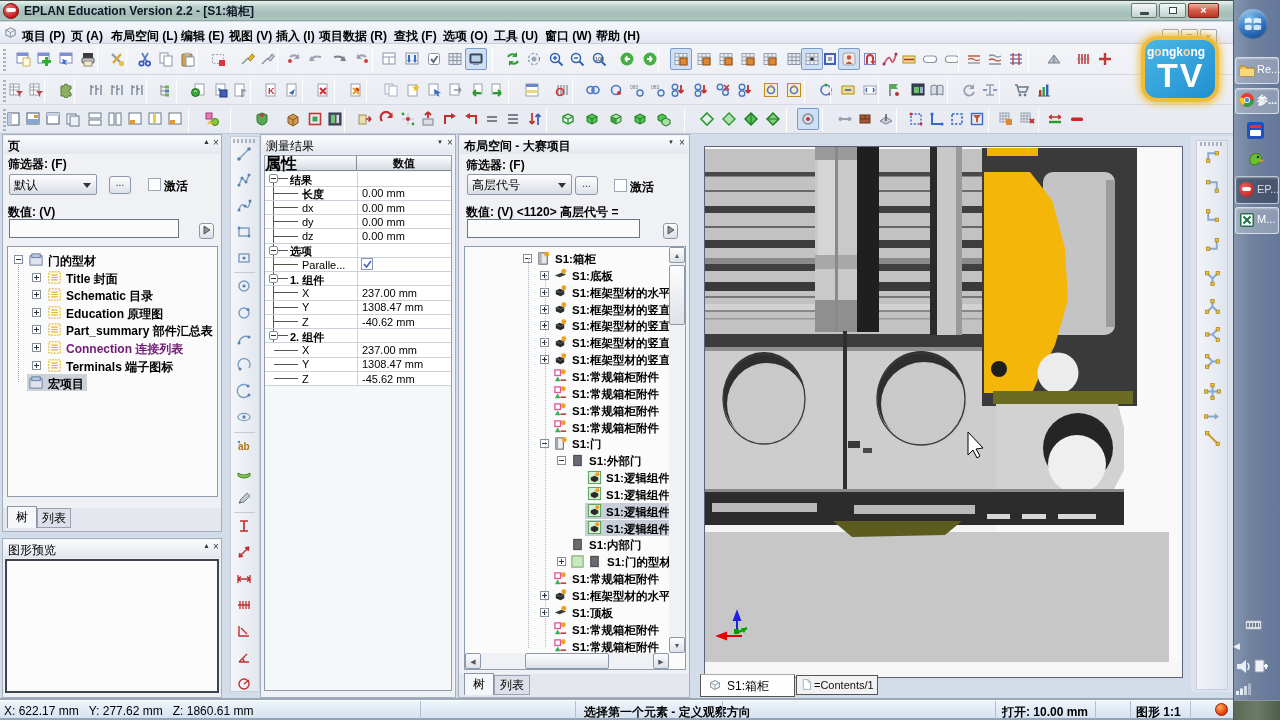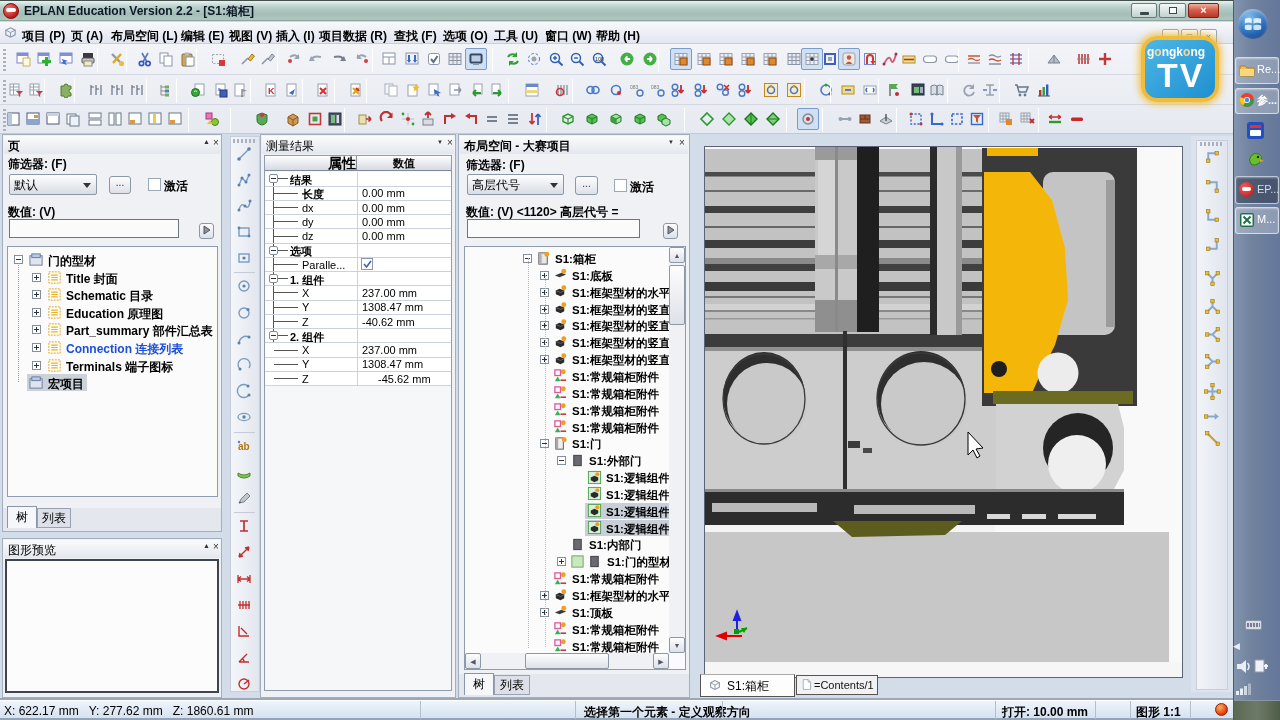--- a/index.html
+++ b/index.html
@@ -735,21 +735,21 @@
     <path d="M4.5 5.5h7M4.5 8h7M4.5 10.5h7" stroke="#e8b030" stroke-width="1.3"></path>
   </svg>
 <div class="tx" style="left:66px;top:323.4000000000001px;font-size:12px;color:#000;font-weight:600;">Part_summary 部件汇总表</div>
 <div class="ab" style="left:32px;top:343.0000000000001px;width:9px;height:9px;background:#fff;border:1px solid #848f9e"></div>
 <div class="ab" style="left:34px;top:347.0000000000001px;width:5px;height:1px;background:#333"></div>
 <div class="ab" style="left:36px;top:345.0000000000001px;width:1px;height:5px;background:#333"></div>
 <svg class="ic" style="left:47px;top:340.0000000000001px;width:15px;height:15px" viewBox="0 0 16 16">
     <rect x="2" y="2" width="12" height="12" fill="#fffef2" stroke="#e0a010" stroke-dasharray="2 1.2"></rect>
     <path d="M4.5 5.5h7M4.5 8h7M4.5 10.5h7" stroke="#e8b030" stroke-width="1.3"></path>
   </svg>
-<div class="tx" style="left:66px;top:341.0000000000001px;font-size:12px;color:#1d4ed8;font-weight:600;">Connection 连接列表</div>
+<div class="tx" style="left:66px;top:341.0000000000001px;font-size:12px;color:#701a75;font-weight:600;">Connection 连接列表</div>
 <div class="ab" style="left:32px;top:360.60000000000014px;width:9px;height:9px;background:#fff;border:1px solid #848f9e"></div>
 <div class="ab" style="left:34px;top:364.60000000000014px;width:5px;height:1px;background:#333"></div>
 <div class="ab" style="left:36px;top:362.60000000000014px;width:1px;height:5px;background:#333"></div>
 <svg class="ic" style="left:47px;top:357.60000000000014px;width:15px;height:15px" viewBox="0 0 16 16">
     <rect x="2" y="2" width="12" height="12" fill="#fffef2" stroke="#e0a010" stroke-dasharray="2 1.2"></rect>
     <path d="M4.5 5.5h7M4.5 8h7M4.5 10.5h7" stroke="#e8b030" stroke-width="1.3"></path>
   </svg>
 <div class="tx" style="left:66px;top:358.60000000000014px;font-size:12px;color:#000;font-weight:600;">Terminals 端子图标</div>
 <div class="ab" style="left:27px;top:374.20000000000016px;width:60px;height:17px;background:#ccd2da"></div>
 <svg class="ic" style="left:29px;top:375.20000000000016px;width:15px;height:15px" viewBox="0 0 16 16">
@@ -856,21 +856,21 @@
 <svg class="ic" style="left:236px;top:676px;width:16px;height:16px" viewBox="0 0 16 16">
     <circle cx="8" cy="8" r="5" fill="none" stroke="#c03030" stroke-width="1.4"></circle>
     <path d="M8 8l5-4" stroke="#c03030" stroke-width="1.4"></path>
   </svg>
 <div class="panel" style="left:260px;top:134px;width:196px;height:564px">
     <div class="phead">测量结果</div>
   </div>
 <div class="tx" style="left:437px;top:139px;font-size:6px;color:#333;">▼</div>
 <div class="tx" style="left:447px;top:137px;font-size:10px;color:#333;">×</div>
 <div class="white-box" style="left:264px;top:155px;width:188px;height:536px;background:#f6f7f9"></div>
-<div class="ab" style="left:265px;top:156px;width:92px;height:15px;background:linear-gradient(#fefefe,#d5dae2);border-right:1px solid #808a98;border-bottom:1px solid #808a98;font-size:14px;font-weight:bold;text-align:right;line-height:15px">属性</div>
+<div class="ab" style="left:265px;top:156px;width:92px;height:15px;background:linear-gradient(#fefefe,#d5dae2);border-right:1px solid #808a98;border-bottom:1px solid #808a98;font-size:16px;font-weight:bold;text-align:left;line-height:15px">属性</div>
 <div class="ab" style="left:357px;top:156px;width:94px;height:15px;background:linear-gradient(#fefefe,#d5dae2);border-bottom:1px solid #808a98;font-size:11px;font-weight:bold;text-align:center;line-height:15px">数值</div>
 <div class="ab" style="left:265px;top:172px;width:186px;height:214px;background:#fff"></div>
 <div class="ab" style="left:273px;top:178px;width:1px;height:165px;background:#555"></div>
 <div class="ab" style="left:265px;top:185.7px;width:186px;height:1px;background:#ccd2dc"></div>
 <div class="ab" style="left:269px;top:174px;width:9px;height:9px;background:#fff;border:1px solid #848f9e;border-radius:2px"></div>
 <div class="ab" style="left:271px;top:178px;width:5px;height:1px;background:#333"></div>
 <div class="ab" style="left:278px;top:178px;width:10px;height:1px;background:#555"></div>
 <div class="tx" style="left:290px;top:173.0px;font-size:11px;color:#000;font-weight:600;">结果</div>
 <div class="ab" style="left:265px;top:199.9px;width:186px;height:1px;background:#ccd2dc"></div>
 <div class="ab" style="left:274px;top:193px;width:24px;height:1px;background:#555"></div>
@@ -926,29 +926,29 @@
 <div class="ab" style="left:274px;top:350px;width:24px;height:1px;background:#555"></div>
 <div class="tx" style="left:302px;top:344.0px;font-size:11px;color:#000;">X</div>
 <div class="tx" style="left:362px;top:344.0px;font-size:11px;color:#000;">237.00 mm</div>
 <div class="ab" style="left:265px;top:370.9px;width:186px;height:1px;background:#ccd2dc"></div>
 <div class="ab" style="left:274px;top:364px;width:24px;height:1px;background:#555"></div>
 <div class="tx" style="left:302px;top:358.25px;font-size:11px;color:#000;">Y</div>
 <div class="tx" style="left:362px;top:358.25px;font-size:11px;color:#000;">1308.47 mm</div>
 <div class="ab" style="left:265px;top:385.2px;width:186px;height:1px;background:#ccd2dc"></div>
 <div class="ab" style="left:274px;top:378px;width:24px;height:1px;background:#555"></div>
 <div class="tx" style="left:302px;top:372.5px;font-size:11px;color:#000;">Z</div>
-<div class="tx" style="left:362px;top:372.5px;font-size:11px;color:#000;margin-left:16px;">-45.62 mm</div>
+<div class="tx" style="left:362px;top:372.5px;font-size:11px;color:#000;">-45.62 mm</div>
 <div class="ab" style="left:357px;top:172px;width:1px;height:214px;background:#ccd2dc"></div>
 <div class="panel" style="left:458px;top:134px;width:232px;height:564px">
     <div class="phead"><b>布局空间 - 大赛项目</b></div>
   </div>
 <div class="tx" style="left:668px;top:139px;font-size:6px;color:#333;">▼</div>
 <div class="tx" style="left:679px;top:137px;font-size:10px;color:#333;">×</div>
 <div class="tx" style="left:466px;top:157px;font-size:12px;color:#000;font-weight:600;">筛选器: (F)</div>
-<div class="drop" style="left:467px;top:174px;width:97px">高层代号</div>
+<div class="drop" style="left:467px;top:174px;width:105px">高层代号</div>
 <div class="btn3" style="left:575px;top:176px;width:23px;height:19px;font-size:10px;line-height:13px">...</div>
 <div class="cb" style="left:614px;top:179px"></div>
 <div class="tx" style="left:630px;top:179px;font-size:12px;color:#000;font-weight:600;">激活</div>
 <div class="tx" style="left:466px;top:204px;font-size:12px;color:#000;font-weight:600;">数值: (V) &lt;1120&gt; 高层代号 =</div>
 <div class="white-box" style="left:467px;top:219px;width:173px;height:19px;border-color:#6a7684"></div>
 <div class="btn3" style="left:663px;top:223px;width:15px;height:16px">
     <svg width="13" height="12" viewBox="0 0 13 12">
       <path d="M4 2l6 4-6 4z" fill="#8a96a8" stroke="#555"></path>
     </svg>
   </div>

